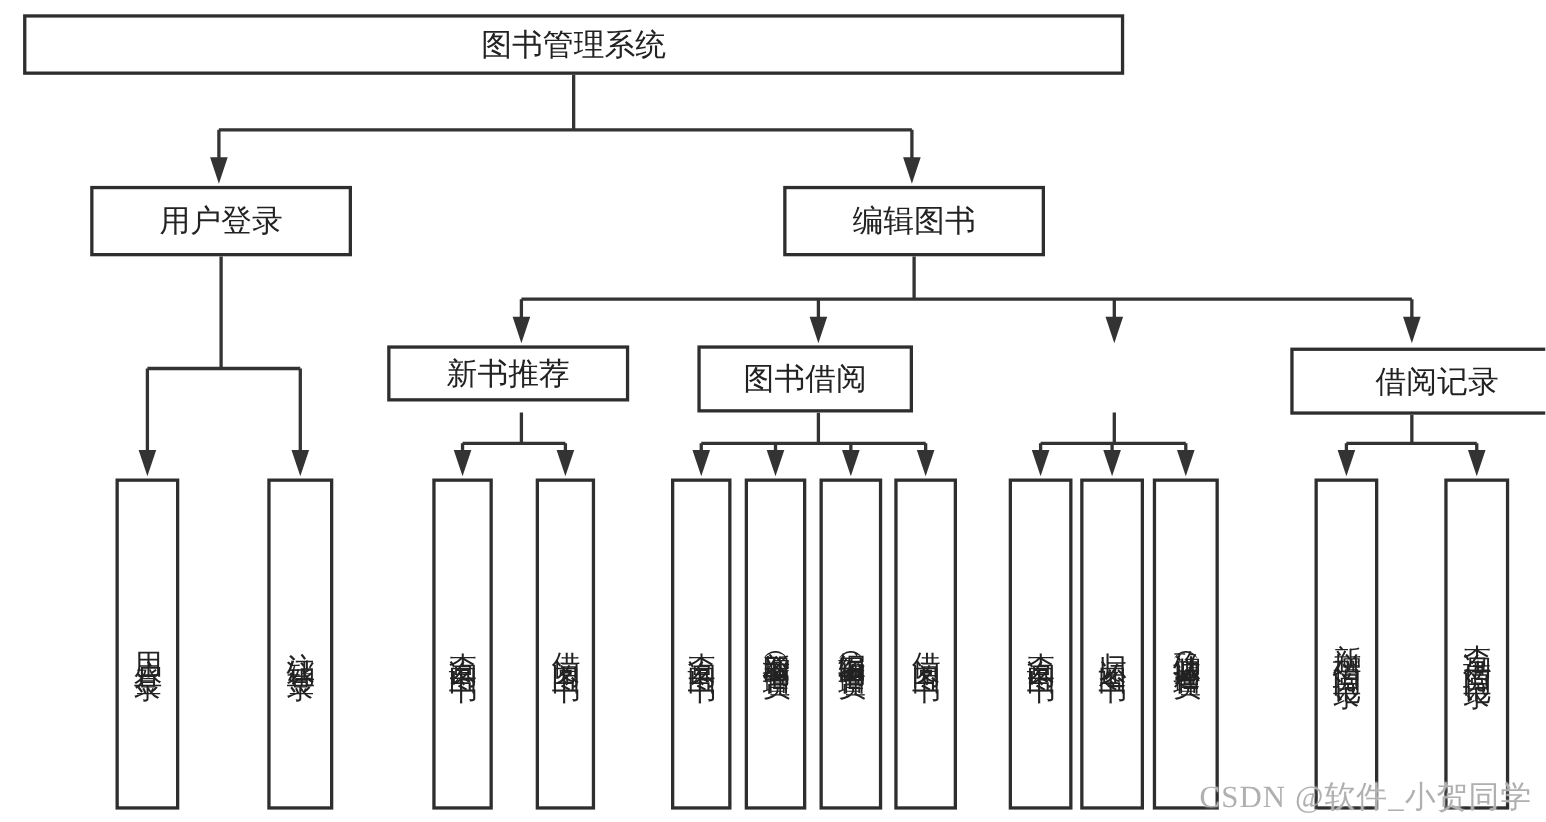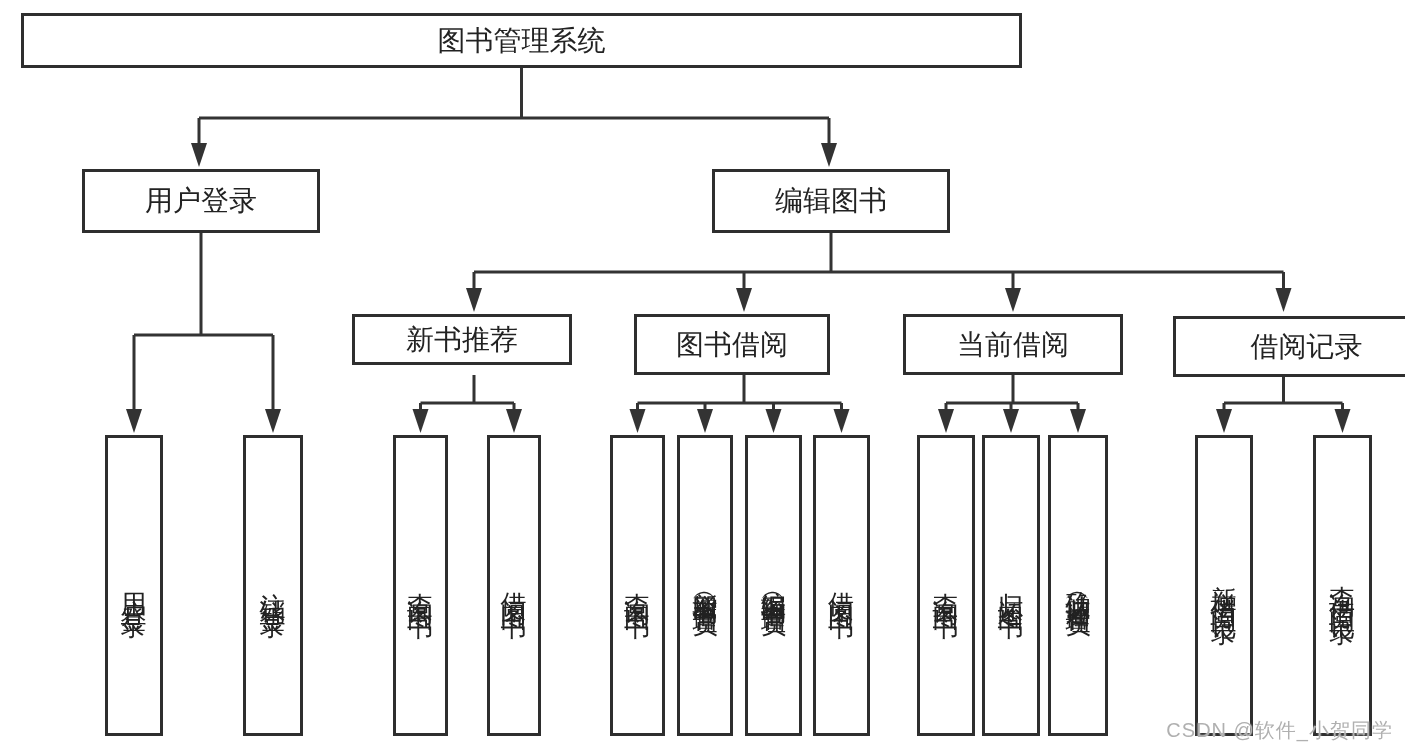--- a/index.html
+++ b/index.html
@@ -1,37 +1,37 @@
 <!DOCTYPE html>
 <html><head>
 <meta charset="utf-8">
 <style>
   html,body { margin:0; padding:0; background:#ffffff; }
   .stage {
     position:relative; width:1405px; height:747px; background:#ffffff;
-    font-family:Liberation Sans, sans-serif; overflow:hidden;
+    font-family:Liberation Serif, serif; overflow:hidden;
   }
   .connectors { position:absolute; left:0; top:0; width:1405px; height:747px; }
   .node {
     position:absolute; box-sizing:border-box; background:#ffffff;
     border:3px solid #2e2e2e; display:flex; align-items:center; justify-content:center;
     font-size:28px; color:#222222; white-space:nowrap;
   }
   .leaf {
     position:absolute; box-sizing:border-box; background:#ffffff;
     border:3px solid #2e2e2e; display:flex; align-items:center; justify-content:center;
   }
   .leaf span {
     writing-mode:vertical-rl; text-orientation:mixed;
     font-size:26px; letter-spacing:7px; line-height:1; color:#222222;
   }
   .leaf--long span { font-size:25px; letter-spacing:3px; }
   .watermark {
     position:absolute; right:12px; bottom:3px;
-    font-size:20px; color:#b0b0b0; letter-spacing:1px;
+    font-size:28px; color:#b0b0b0; letter-spacing:1px;
     text-shadow:0 0 2px #ffffff;
   }
 </style>
 </head>
 <body>
 
 <div class="stage">
 
   <svg class="connectors" viewBox="0 0 1405 747" xmlns="http://www.w3.org/2000/svg" aria-hidden="true">
     <g stroke="#333333" stroke-width="3" fill="none">
@@ -73,21 +73,20 @@
     </g>
   </svg>
 
   <div class="node" style="left:21px; top:13px; width:1001px; height:55px;">图书管理系统</div>
 
   <div class="node" style="left:82px; top:169px; width:238px; height:64px;">用户登录</div>
   <div class="node" style="left:712px; top:169px; width:238px; height:64px;">编辑图书</div>
 
   <div class="node" style="left:352px; top:314px; width:220px; height:51px;">新书推荐</div>
   <div class="node" style="left:634px; top:314px; width:196px; height:61px;">图书借阅</div>
-  <div class="node" style="left:903px; top:314px; width:220px; height:61px;">当前借阅</div>
   <div class="node" style="left:1173px; top:316px; width:267px; height:61px;">借阅记录</div>
 
   <div class="leaf" style="left:105px; top:435px; width:58px; height:301px;">
     <span>用户登录</span>
   </div>
   <div class="leaf" style="left:243px; top:435px; width:60px; height:301px;">
     <span>注销登录</span>
   </div>
 
   <div class="leaf" style="left:393px; top:435px; width:55px; height:301px;">

